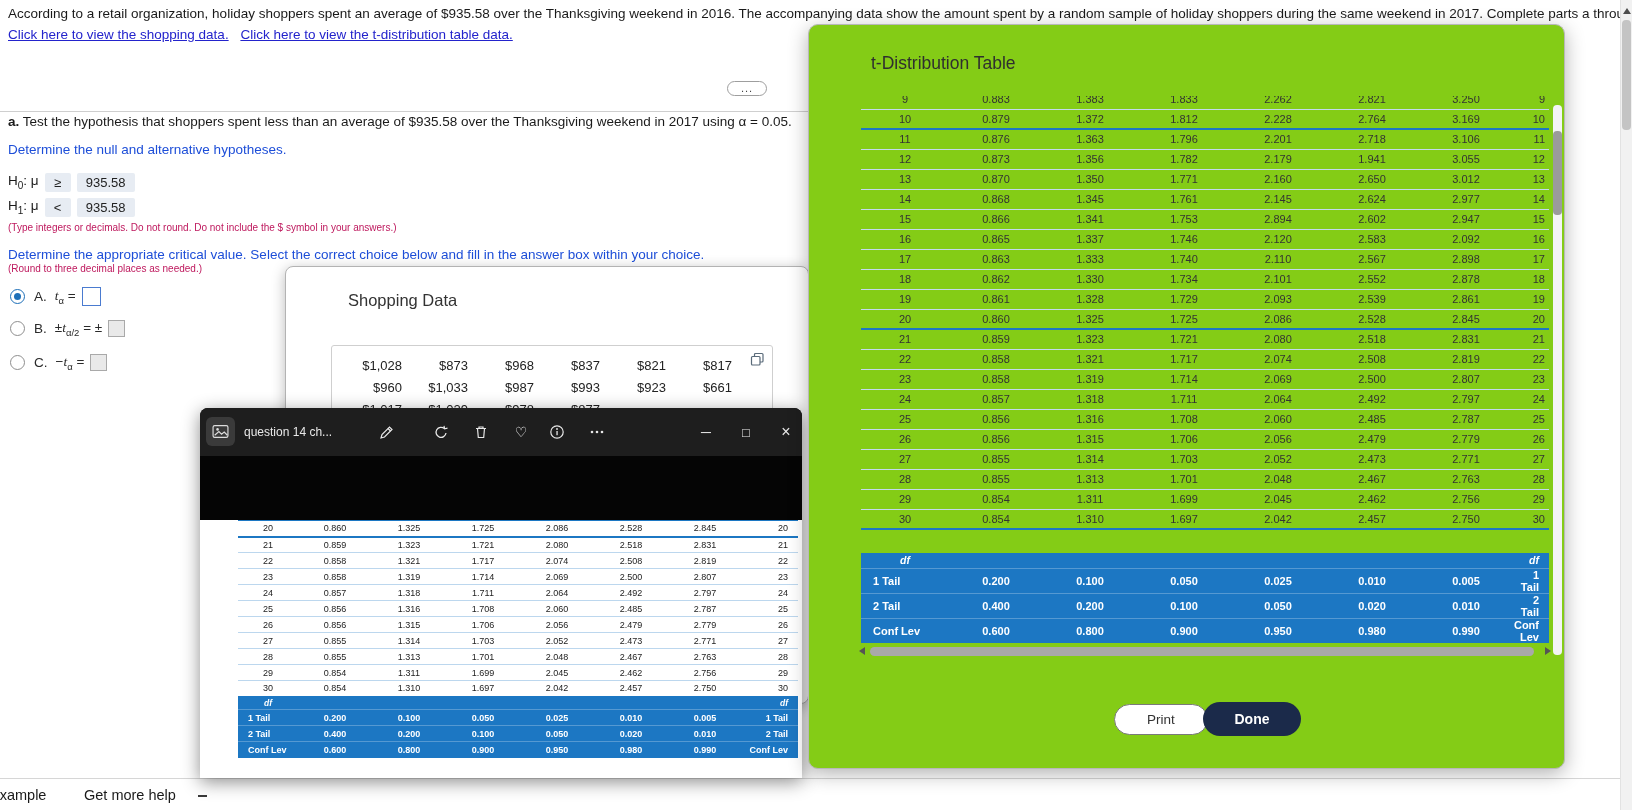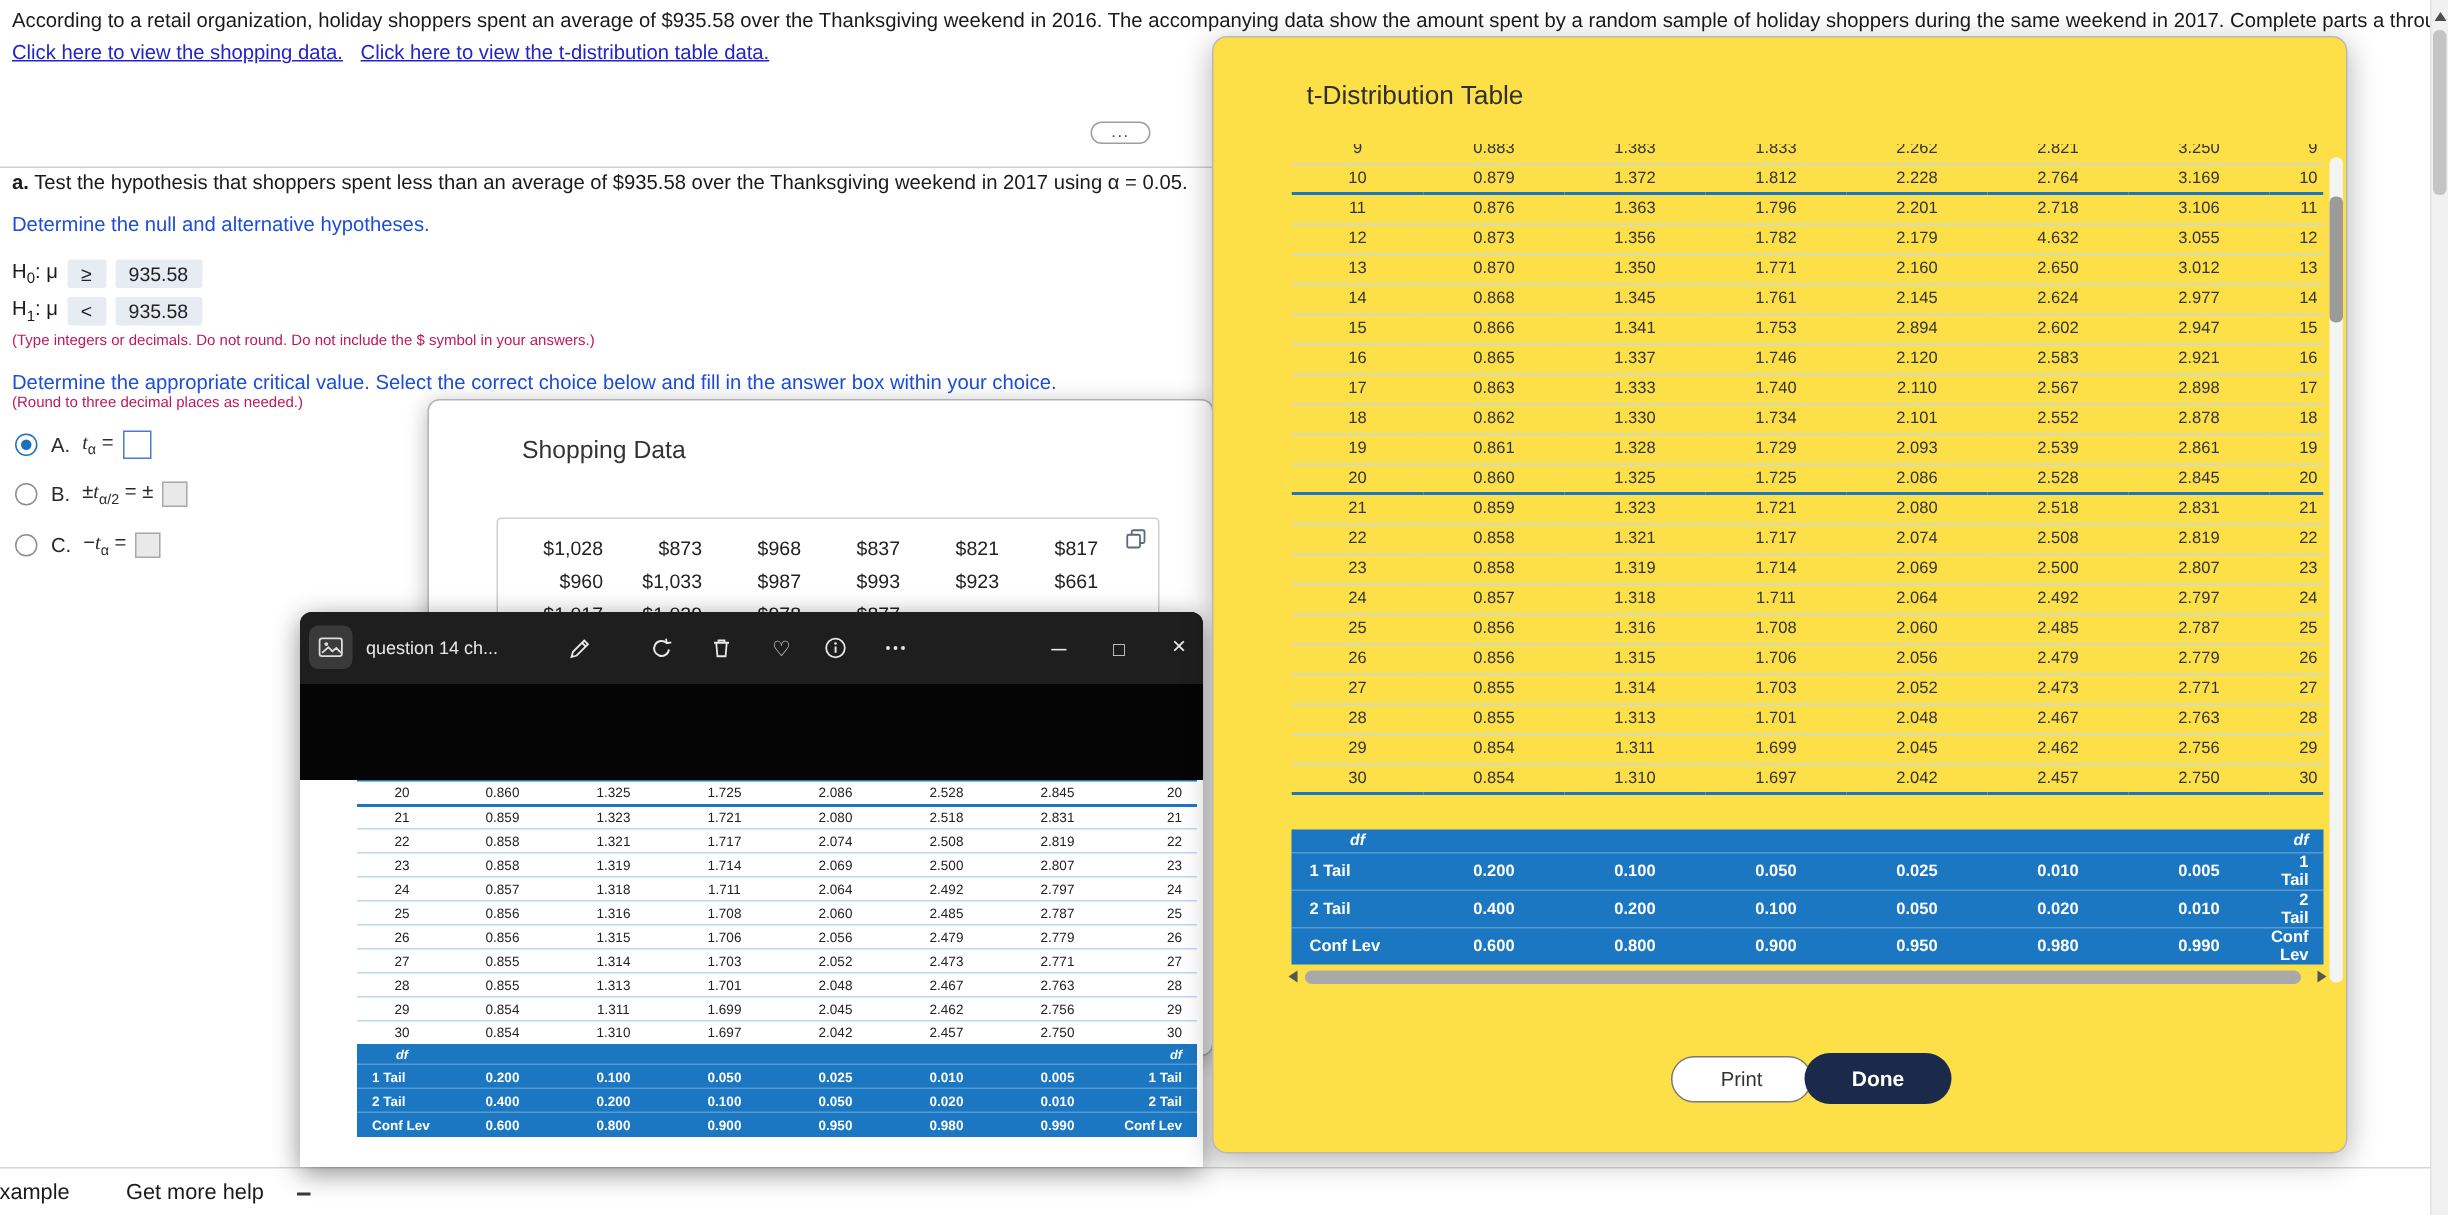--- a/index.html
+++ b/index.html
@@ -62,21 +62,21 @@
   .minitable td:last-child { text-align:right; padding-right:10px; }
   .minitable tbody tr.grp td { border-bottom:2px solid #1c77c3; }
   .mini-main { border-top:1.5px solid #1c77c3; }
   .minifoot { background:#1c77c3; }
   .minifoot td { color:#fff; font-weight:bold; border-bottom:none; height:16px; font-size:9px; }
   .minifoot thead td { font-style:italic; font-size:8.5px; height:12px; }
   .minifoot tbody td:first-child { text-align:left; padding-left:10px; }
   .minifoot tbody tr td { border-top:1px solid rgba(255,255,255,.25); }
 
   
-  .tdlg { position:absolute; left:808px; top:24px; width:757px; height:745px; background:#fde047; border:1px solid #b8b8b8; border-radius:10px; box-shadow:0 5px 20px rgba(0,0,0,.3); z-index:30; }
+  .tdlg { position:absolute; left:808px; top:24px; width:757px; height:745px; background:#84cc16; border:1px solid #b8b8b8; border-radius:10px; box-shadow:0 5px 20px rgba(0,0,0,.3); z-index:30; }
   .tdtitle { position:absolute; left:62px; top:28px; font-size:17.5px; color:#2f2f2f; }
   .tbl-viewport { position:absolute; left:52px; top:71px; width:688px; height:457px; overflow:hidden; }
   .bigtable { border-collapse:collapse; table-layout:fixed; width:688px; }
   .bigtable col.c-df-l{width:88px;} .bigtable col.c-v{width:94px;} .bigtable col.c-df-r{width:36px;}
   .bigtable td { text-align:center; font-size:11px; color:#333; height:20px; padding:0; border-bottom:1px solid #c3daed; }
   .bigtable td:last-child { text-align:right; padding-right:4px; }
   .bigtable tbody tr.grp td { border-bottom:2px solid #1c77c3; }
   .bigmain { margin-top:-7px; }
   .bigfoot { position:absolute; left:52px; top:528px; background:#1c77c3; }
   .bigfoot td { color:#fff; font-weight:bold; border-bottom:none; height:22px; font-size:11px; }
@@ -474,21 +474,21 @@
               <td>2.718</td>
               <td>3.106</td>
               <td>11</td>
             </tr>
             <tr>
               <td>12</td>
               <td>0.873</td>
               <td>1.356</td>
               <td>1.782</td>
               <td>2.179</td>
-              <td>4.632</td>
+              <td>1.941</td>
               <td>3.055</td>
               <td>12</td>
             </tr>
             <tr>
               <td>13</td>
               <td>0.870</td>
               <td>1.350</td>
               <td>1.771</td>
               <td>2.160</td>
               <td>2.650</td>
@@ -515,21 +515,21 @@
               <td>2.947</td>
               <td>15</td>
             </tr>
             <tr>
               <td>16</td>
               <td>0.865</td>
               <td>1.337</td>
               <td>1.746</td>
               <td>2.120</td>
               <td>2.583</td>
-              <td>2.921</td>
+              <td>2.092</td>
               <td>16</td>
             </tr>
             <tr>
               <td>17</td>
               <td>0.863</td>
               <td>1.333</td>
               <td>1.740</td>
               <td>2.110</td>
               <td>2.567</td>
               <td>2.898</td>

